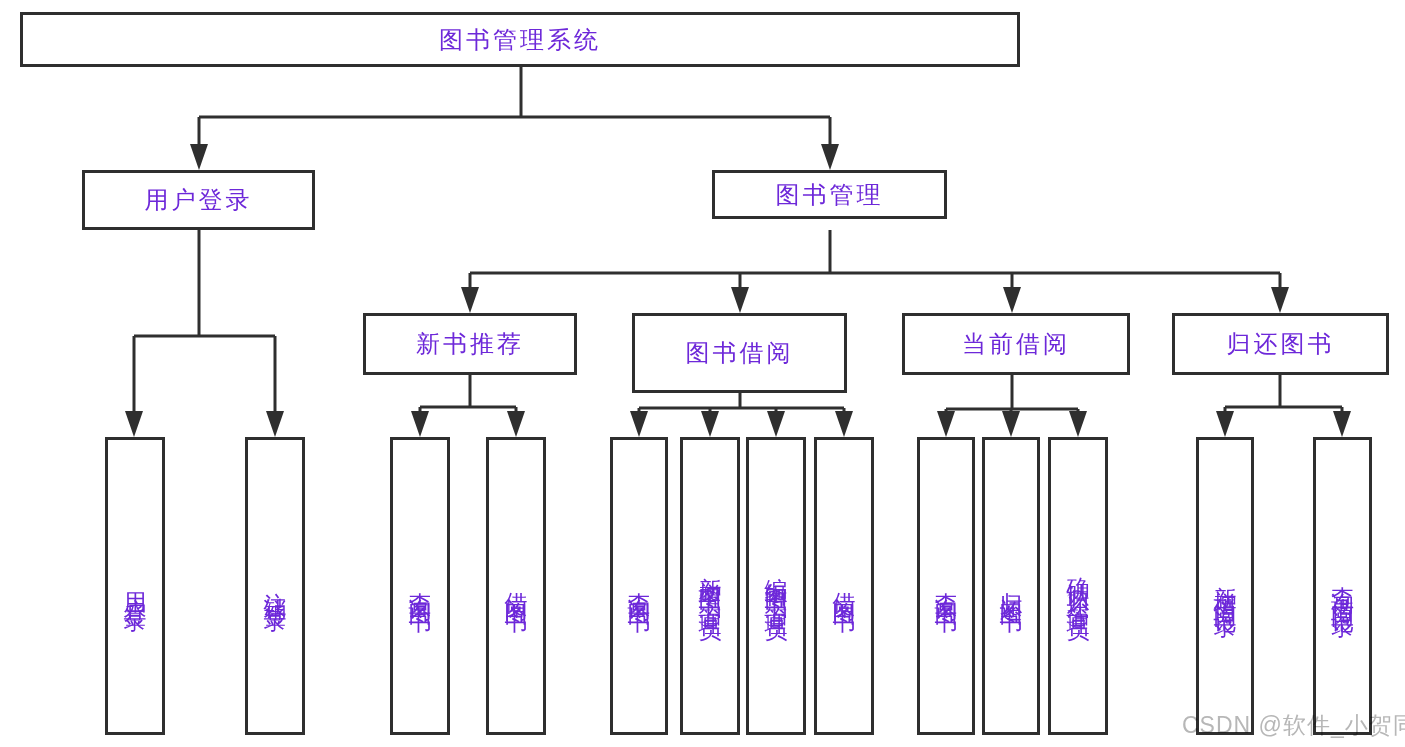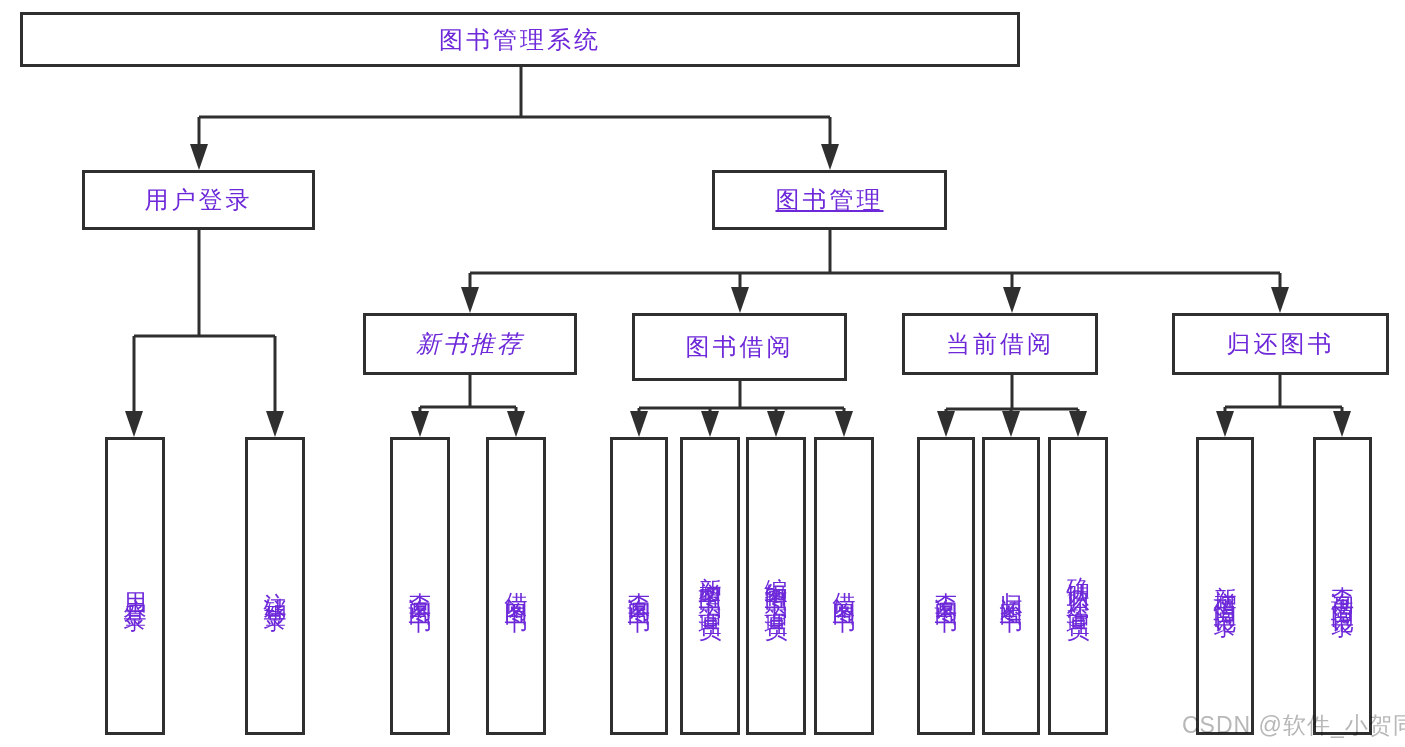--- a/index.html
+++ b/index.html
@@ -100,25 +100,25 @@
     <polygon points="1069,411 1087,411 1078,437" fill="#2f2f2f"></polygon>
     <line x1="1225" y1="407" x2="1225" y2="419" stroke="#2f2f2f" stroke-width="3"></line>
     <polygon points="1216,411 1234,411 1225,437" fill="#2f2f2f"></polygon>
     <line x1="1342" y1="407" x2="1342" y2="419" stroke="#2f2f2f" stroke-width="3"></line>
     <polygon points="1333,411 1351,411 1342,437" fill="#2f2f2f"></polygon>
   </svg>
 
 <div class="node h-node" style="left:20px;top:12px;width:1000px;height:55px;">图书管理系统</div>
 
 <div class="node h-node" style="left:82px;top:170px;width:233px;height:60px;">用户登录</div>
-<div class="node h-node" style="left:712px;top:170px;width:235px;height:60px;text-decoration:underline;">图书管理</div>
+<div class="node h-node" style="left:712px;top:170px;width:235px;height:49px;">图书管理</div>
 
-<div class="node h-node" style="left:363px;top:313px;width:214px;height:62px;font-style:italic;">新书推荐</div>
-<div class="node h-node" style="left:632px;top:313px;width:215px;height:68px;font-family:Liberation Serif, serif;">图书借阅</div>
-<div class="node h-node" style="left:902px;top:313px;width:196px;height:62px;">当前借阅</div>
+<div class="node h-node" style="left:363px;top:313px;width:214px;height:62px;">新书推荐</div>
+<div class="node h-node" style="left:632px;top:313px;width:215px;height:80px;font-family:Liberation Serif, serif;">图书借阅</div>
+<div class="node h-node" style="left:902px;top:313px;width:228px;height:62px;">当前借阅</div>
 <div class="node h-node" style="left:1172px;top:313px;width:217px;height:62px;">归还图书</div>
 
 <div class="node v-node" style="left:105px;top:437px;width:60px;height:298px;">用户登录</div>
 <div class="node v-node" style="left:245px;top:437px;width:60px;height:298px;">注销登录</div>
 
 <div class="node v-node" style="left:390px;top:437px;width:60px;height:298px;">查询图书</div>
 <div class="node v-node" style="left:486px;top:437px;width:60px;height:298px;">借阅图书</div>
 
 <div class="node v-node" style="left:610px;top:437px;width:58px;height:298px;">查询图书</div>
 <div class="node v-node" style="left:680px;top:437px;width:60px;height:298px;">新增图书（管理员）</div>

